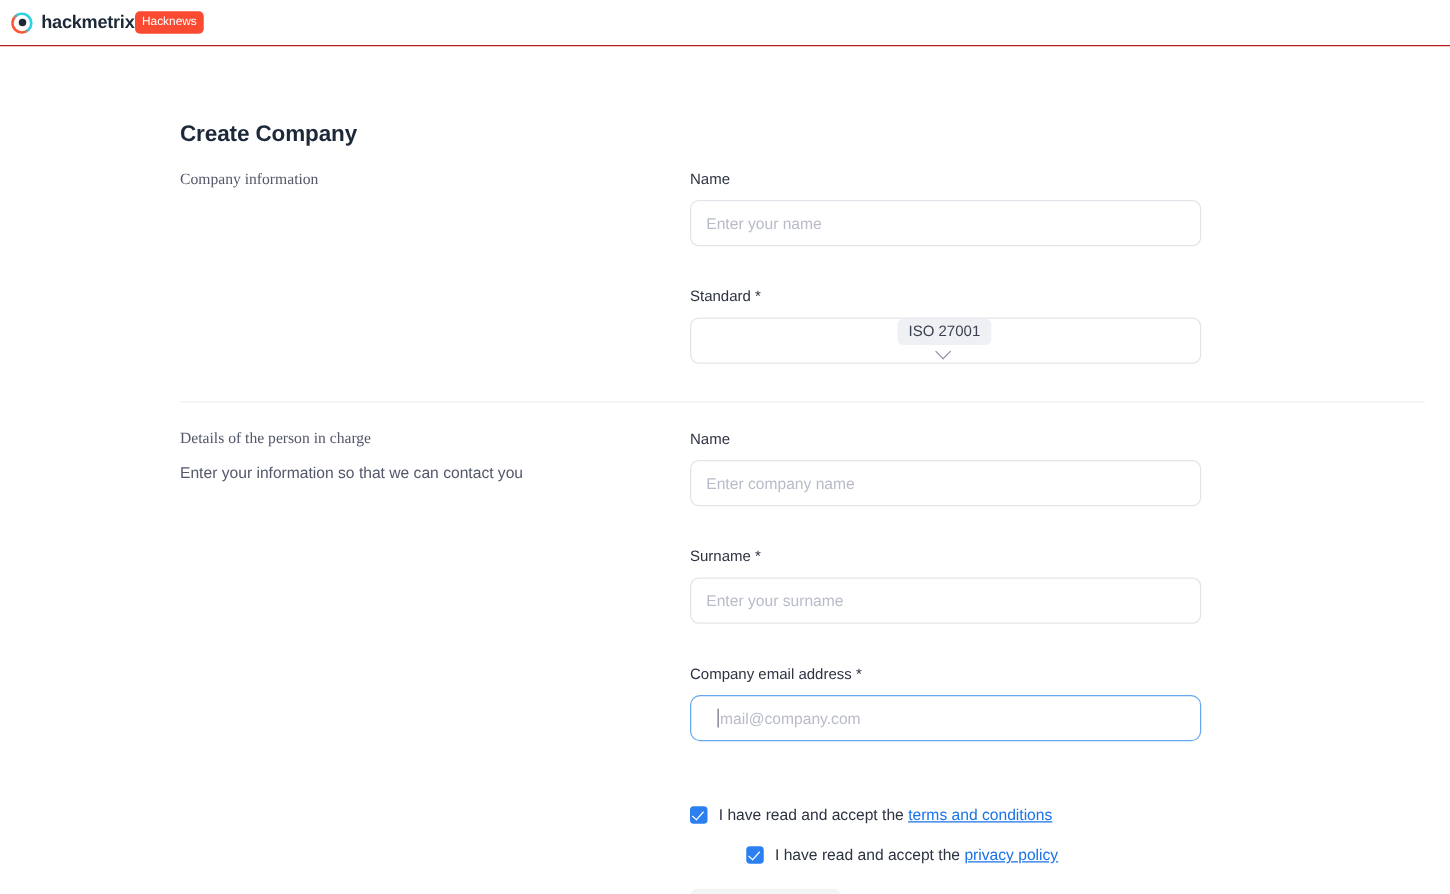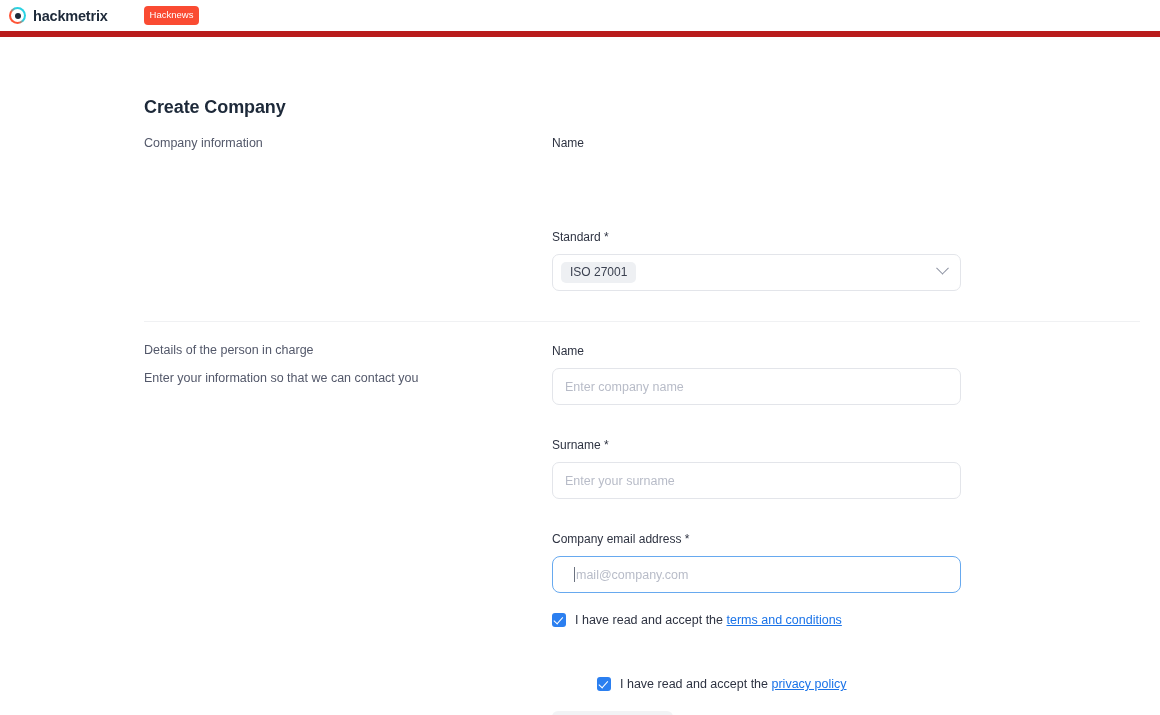--- a/index.html
+++ b/index.html
@@ -9,21 +9,21 @@
     background: #ffffff;
     font-family: "Liberation Sans", sans-serif;
     -webkit-font-smoothing: antialiased;
   }
 
   
   .topbar {
     position: relative;
     height: 37px;
     width: 1160px;
-    border-bottom: 6px solid #b91c1c;
+    border-bottom: 1px solid #b91c1c;
     display: flex;
     align-items: center;
   }
   .brand {
     display: flex;
     align-items: center;
     gap: 7px;
     margin-left: 9px;
   }
   .logo-mark {
@@ -53,21 +53,20 @@
     border-radius: 50%;
     background: #1d2939;
   }
   .brand-name {
     font-size: 14.5px;
     font-weight: bold;
     color: #1d2939;
     letter-spacing: -0.2px;
   }
   .badge {
-    margin-left: 36px;
     background: #fa4b32;
     color: #ffffff;
     font-size: 9.5px;
     line-height: 1;
     padding: 4px 6px 5px 6px;
     border-radius: 4px;
     letter-spacing: 0px;
   }
 
   
@@ -87,20 +86,21 @@
     left: 144px; top: 284px;
     width: 996px; height: 1px;
     background: #f0f1f3;
   }
 
   .sec-label {
     position: absolute;
     left: 144px;
     font-size: 12.5px;
     color: #53586a;
+    font-family: Liberation Serif, serif;
   }
   .sec-label.s1 { top: 99px; }
   .sec-label.s2 { top: 306px; text-align: right; }
   .sec-sub {
     position: absolute;
     left: 144px; top: 334px;
     font-size: 12.5px;
     color: #53586a;
   }
 
@@ -141,20 +141,21 @@
   .select {
     width: 409px;
     height: 37px;
     border: 1px solid #e3e5ea;
     border-radius: 7px;
     background: #ffffff;
     display: flex;
     align-items: center;
     justify-content: space-between;
     padding: 0 10px 0 8px;
+    flex-direction: column;
   }
   .chip {
     background: #eef0f3;
     color: #3b4150;
     font-size: 12px;
     padding: 4px 9px 5px 9px;
     border-radius: 5px;
     line-height: 1;
   }
   .chev {
@@ -175,21 +176,21 @@
   
   .check-row {
     position: absolute;
     left: 552px;
     display: flex;
     align-items: center;
     gap: 9px;
     font-size: 12.5px;
     color: #2e3342;
   }
-  .cr1 { top: 576px; }
+  .cr1 { top: 608px; }
   .cr2 { top: 640px; padding-left: 45px; }
   .cbox {
     width: 14px; height: 14px;
     border-radius: 3px;
     background: #2b7ff0;
     position: relative;
     flex: none;
   }
   .cbox::after {
     content: "";
@@ -233,20 +234,21 @@
 
   <div class="sec-label s1">Company information</div>
 
   <div class="divider"></div>
 
   <div class="sec-label s2">Details of the person in charge</div>
   <div class="sec-sub">Enter your information so that we can contact you</div>
 
   <div class="field f-name1">
     <label class="field-label">Name</label>
+    <div class="input">Enter your name</div>
   </div>
 
   <div class="field f-std">
     <label class="field-label">Standard *</label>
     <div class="select">
       <span class="chip">ISO 27001</span>
       <span class="chev"></span>
     </div>
   </div>
 

